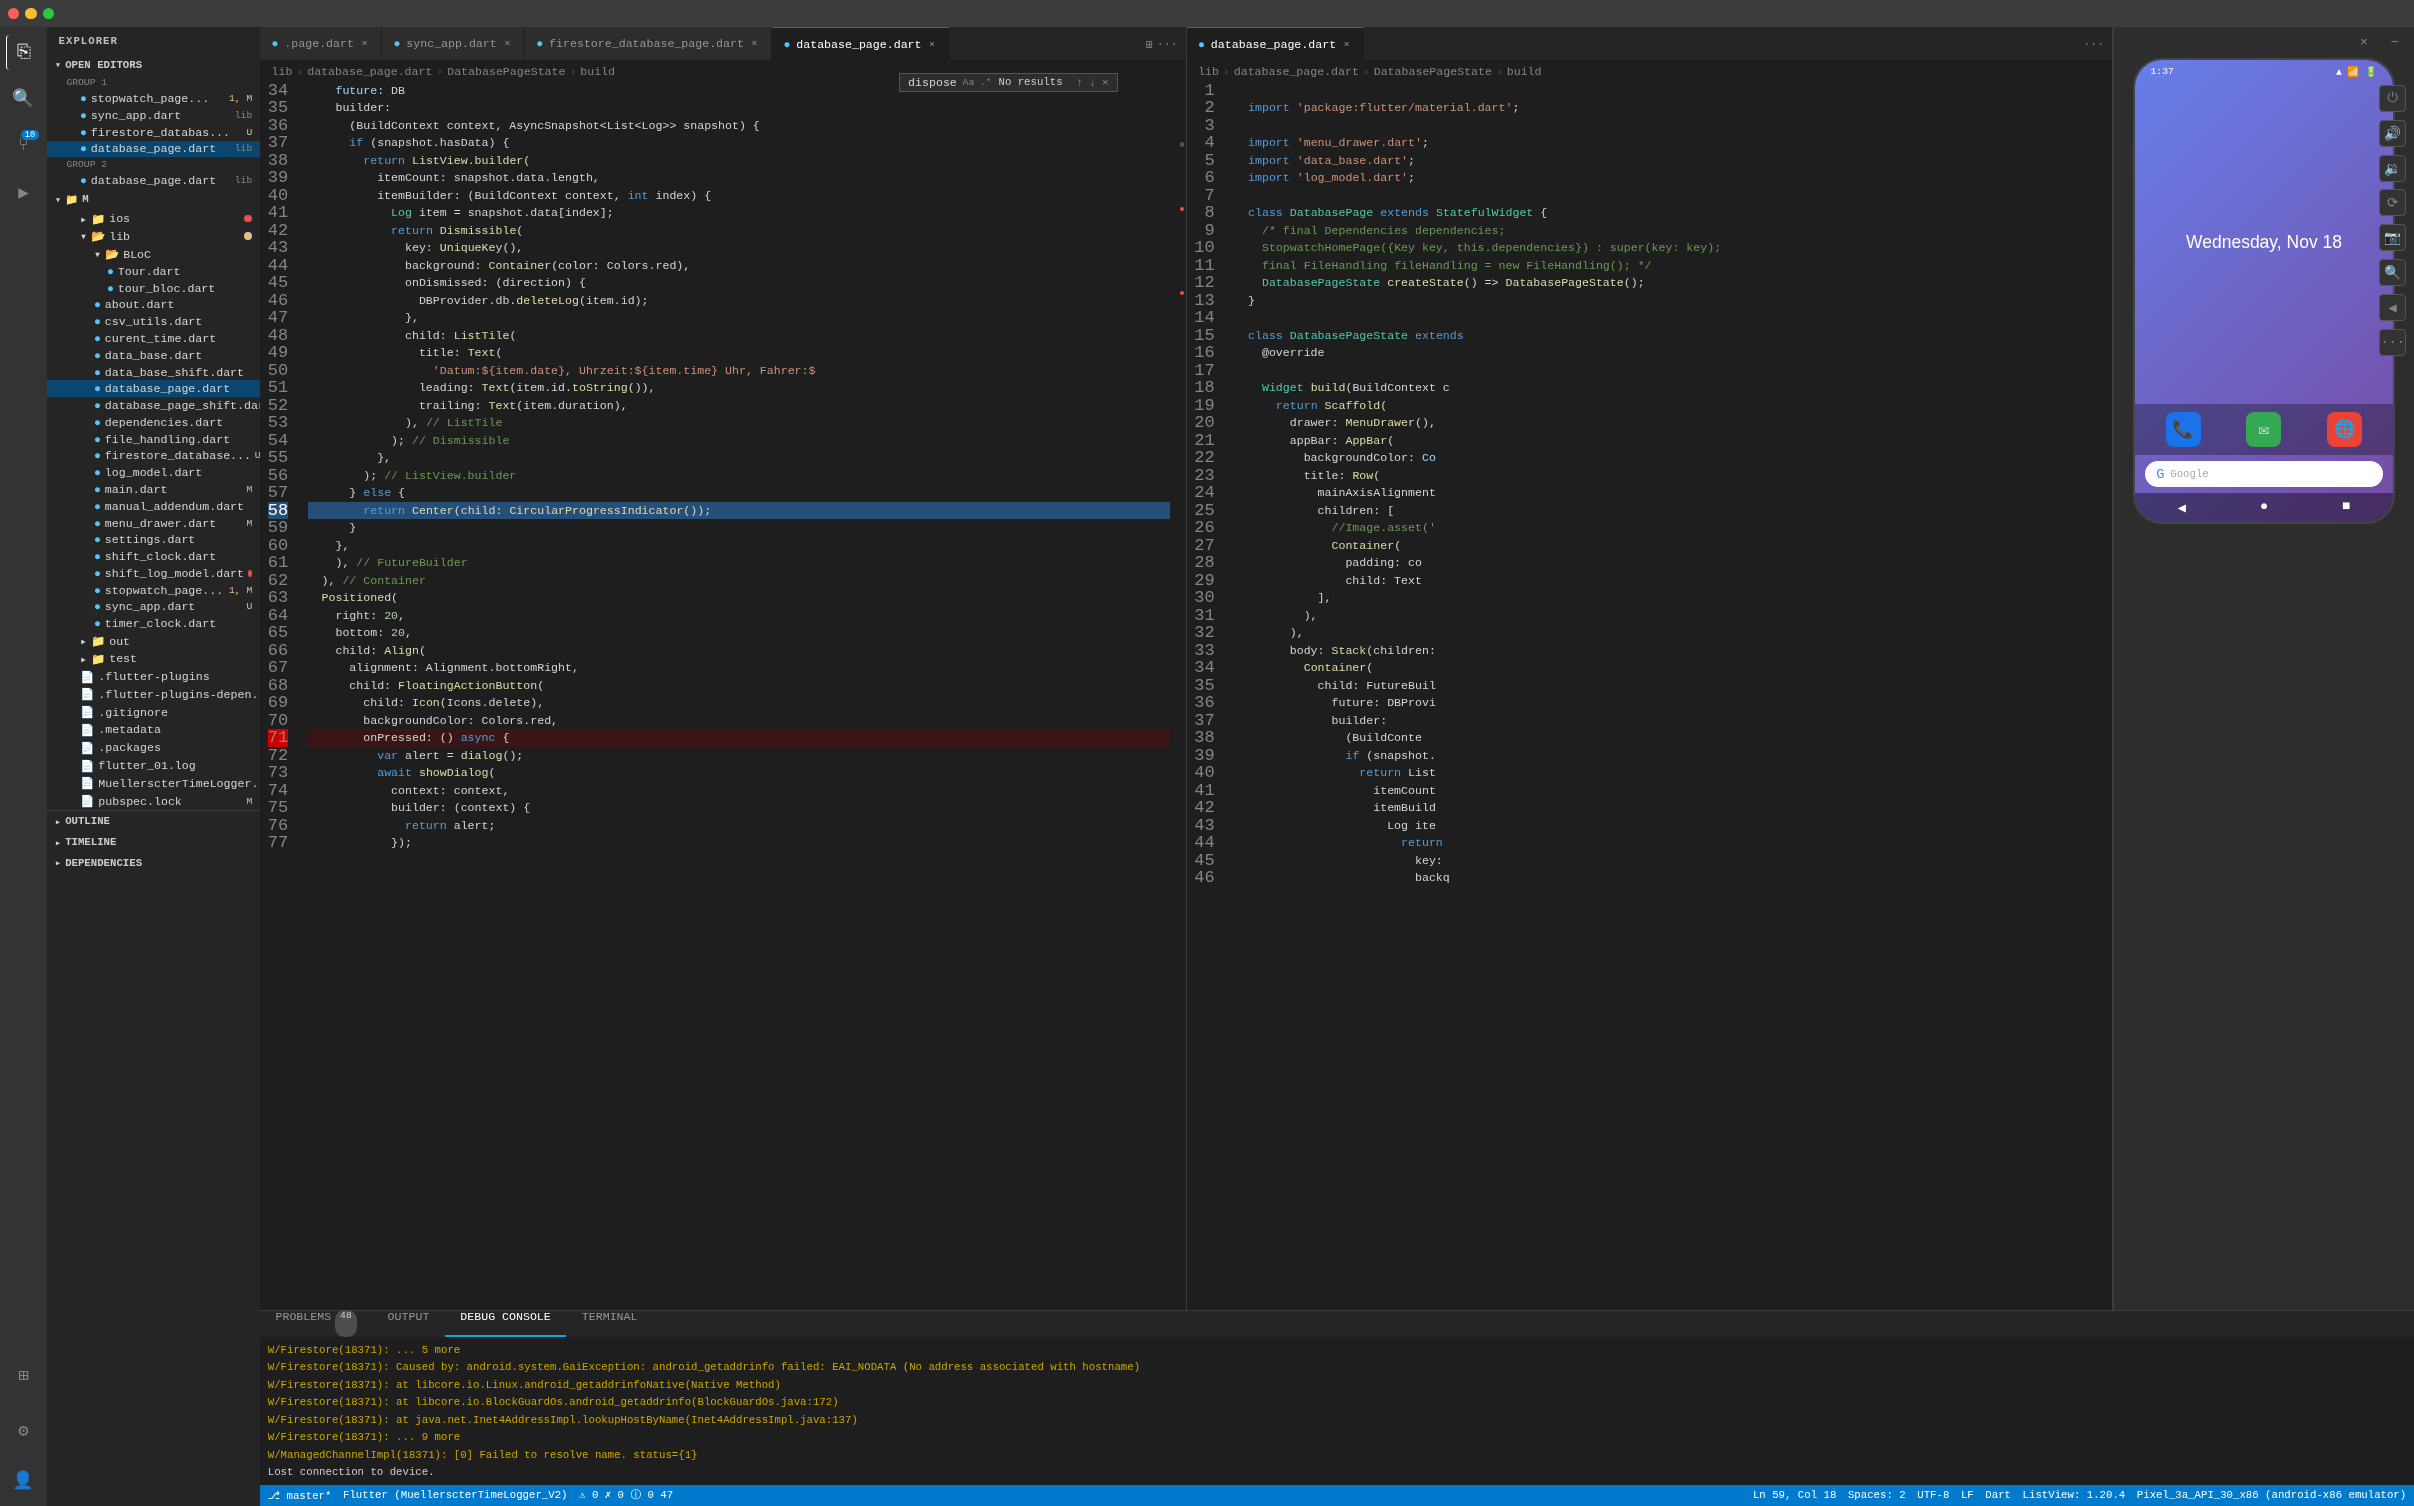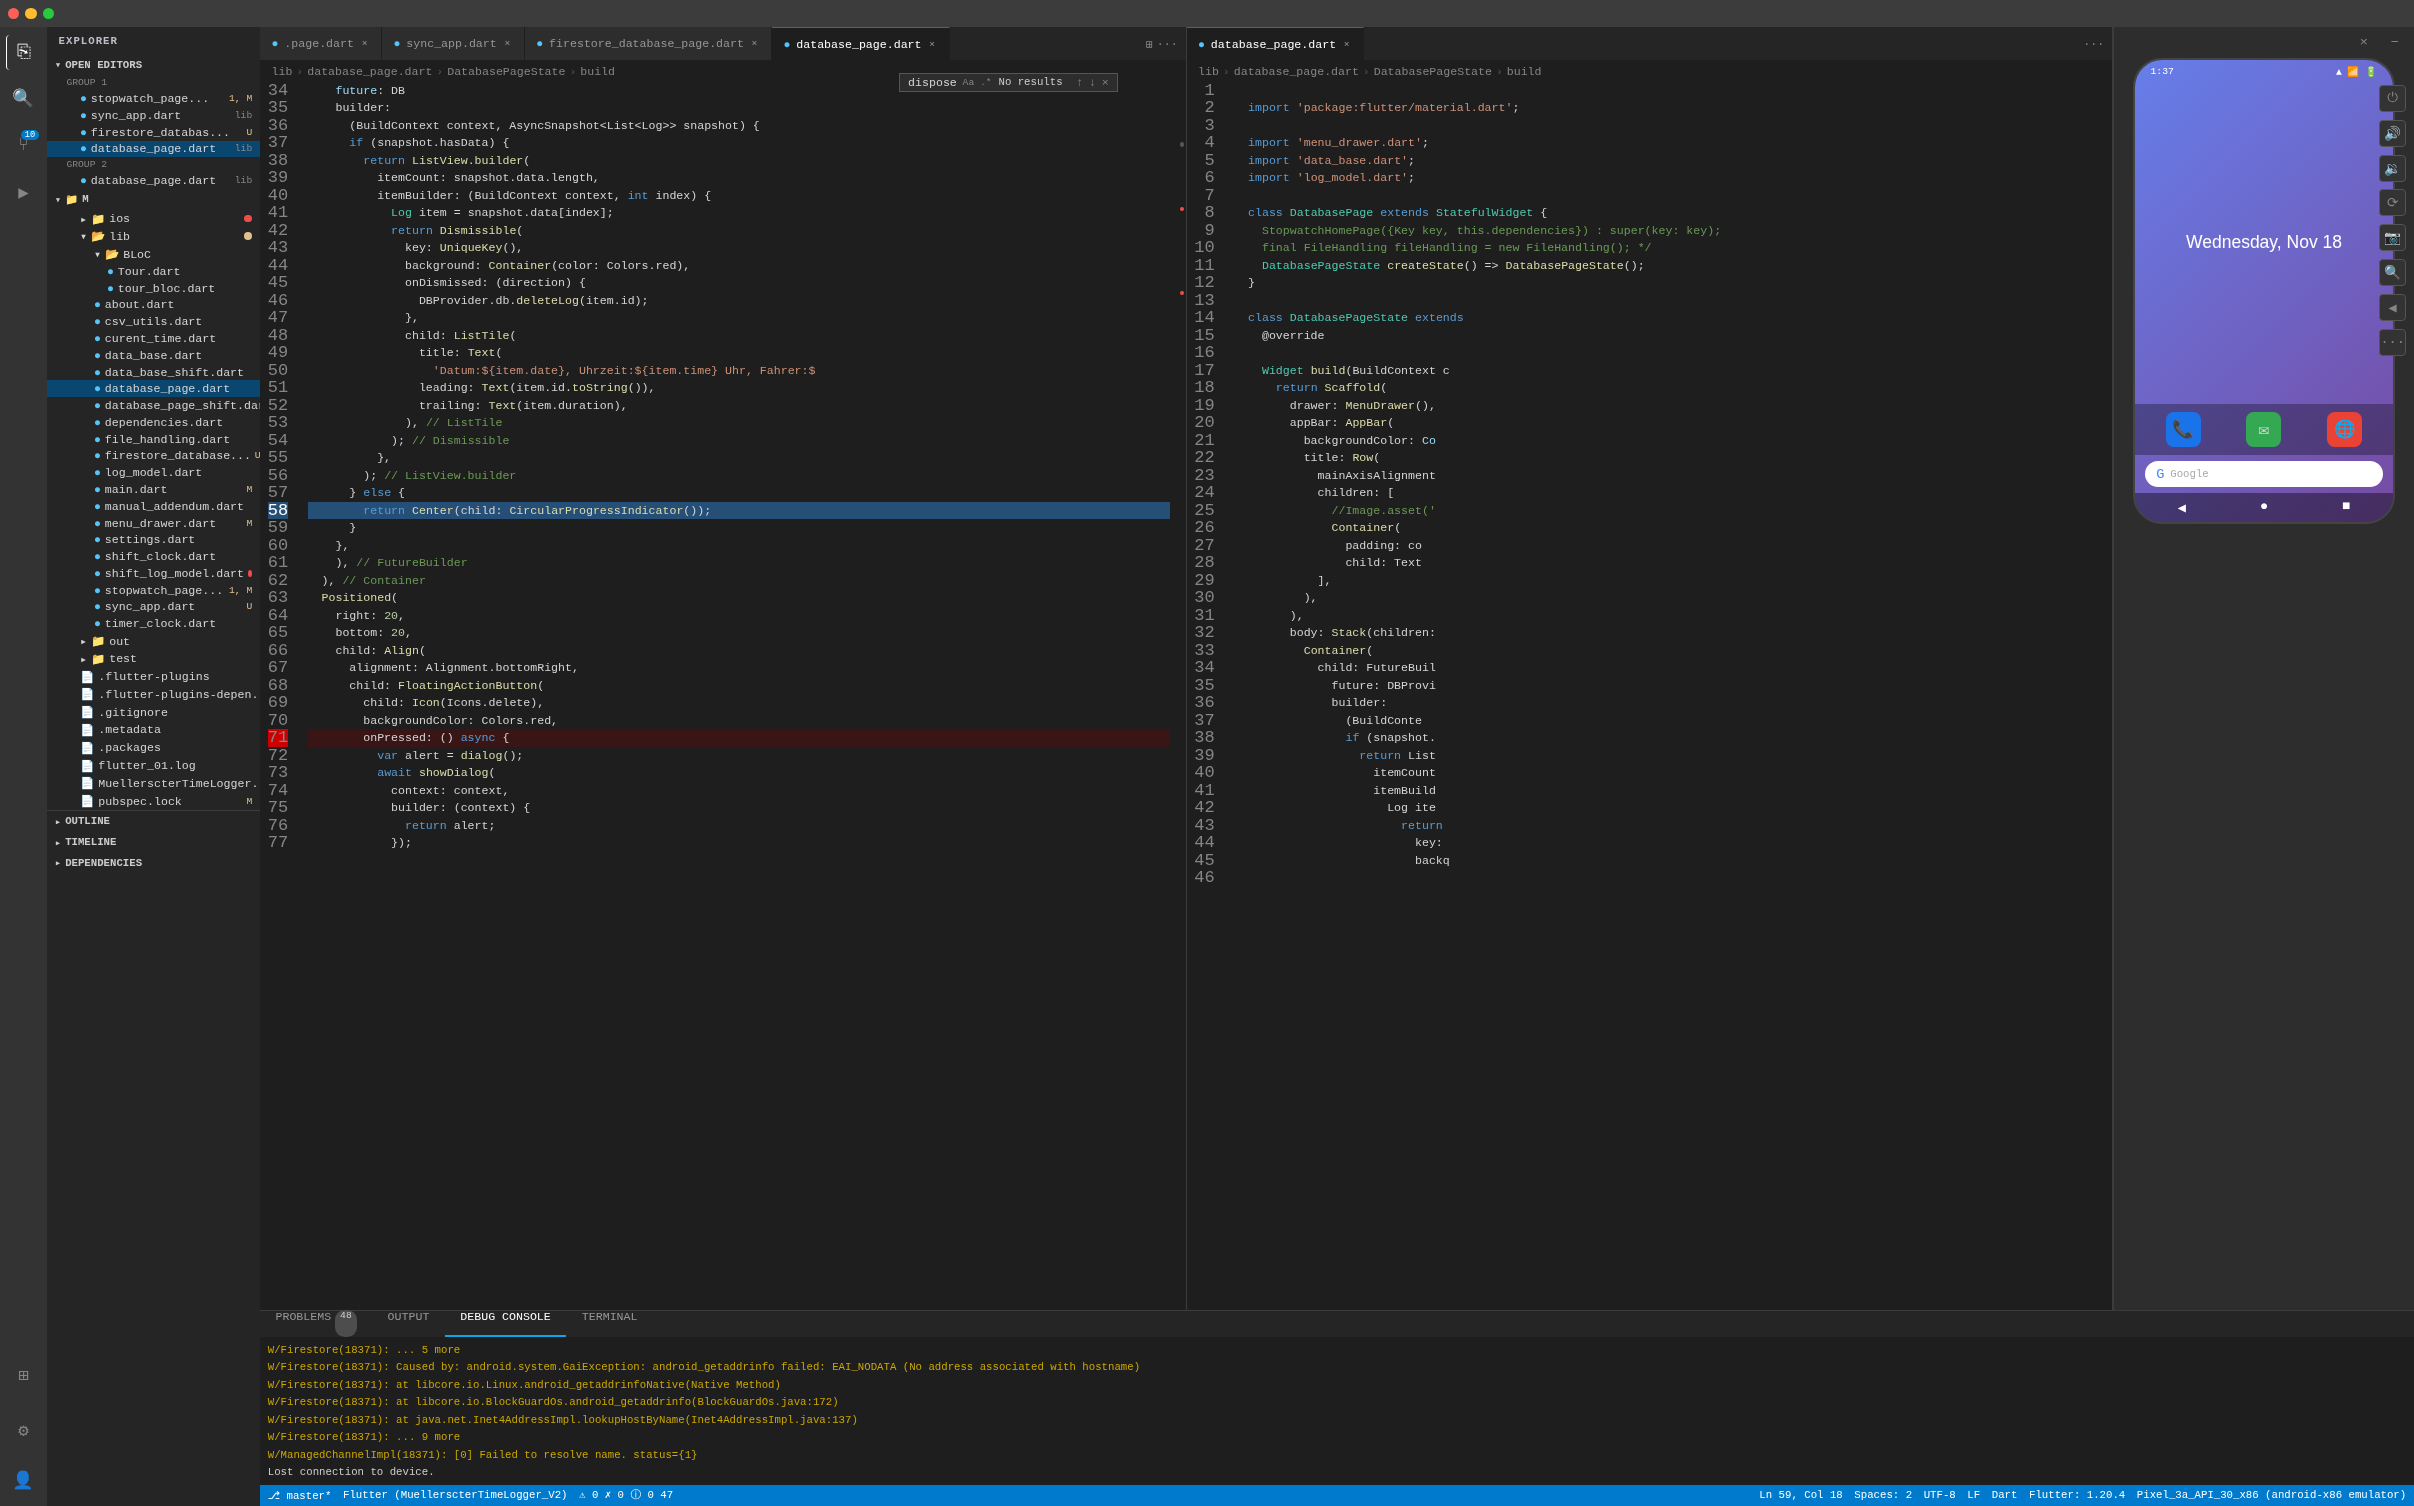--- a/index.html
+++ b/index.html
@@ -885,20 +885,21 @@
           </div>
           <div class="code-lines">
             <div class="code-line"></div>
             <div class="code-line"><span>  <span class="kw">import</span> <span class="str">'package:flutter/material.dart'</span>;</span></div>
             <div class="code-line"></div>
             <div class="code-line"><span>  <span class="kw">import</span> <span class="str">'menu_drawer.dart'</span>;</span></div>
             <div class="code-line"><span>  <span class="kw">import</span> <span class="str">'data_base.dart'</span>;</span></div>
             <div class="code-line"><span>  <span class="kw">import</span> <span class="str">'log_model.dart'</span>;</span></div>
             <div class="code-line"></div>
             <div class="code-line"><span>  <span class="kw">class</span> <span class="cl">DatabasePage</span> <span class="kw">extends</span> <span class="cl">StatefulWidget</span> {</span></div>
+            <div class="code-line"><span>    <span class="cm">/* final Dependencies dependencies;</span></span></div>
             <div class="code-line"><span>    <span class="cm">StopwatchHomePage({Key key, this.dependencies}) : super(key: key);</span></span></div>
             <div class="code-line"><span>    <span class="cm">final FileHandling fileHandling = new FileHandling(); */</span></span></div>
             <div class="code-line"><span>    <span class="cl">DatabasePageState</span> <span class="fn">createState</span>() =&gt; <span class="fn">DatabasePageState</span>();</span></div>
             <div class="code-line"><span>  }</span></div>
             <div class="code-line"></div>
             <div class="code-line"><span>  <span class="kw">class</span> <span class="cl">DatabasePageState</span> <span class="kw">extends</span></span></div>
             <div class="code-line"><span>    @override</span></div>
             <div class="code-line"></div>
             <div class="code-line"><span>    <span class="cl">Widget</span> <span class="fn">build</span>(BuildContext c</span></div>
             <div class="code-line"><span>      <span class="kw">return</span> <span class="fn">Scaffold</span>(</span></div>
@@ -1016,19 +1017,19 @@
     <div class="status-bar">
       <span>⎇ master*</span>
       <span>Flutter (MuellerscterTimeLogger_V2)</span>
       <span>⚠ 0  ✗ 0  ⓘ 0  47</span>
       <div class="status-right">
         <span>Ln 59, Col 18</span>
         <span>Spaces: 2</span>
         <span>UTF-8</span>
         <span>LF</span>
         <span>Dart</span>
-        <span>Flutter: 1.20.4</span>
+        <span>ListView: 1.20.4</span>
         <span>Pixel_3a_API_30_x86 (android-x86 emulator)</span>
       </div>
     </div>
   </div>
 </div>
 
 
 </body></html>

